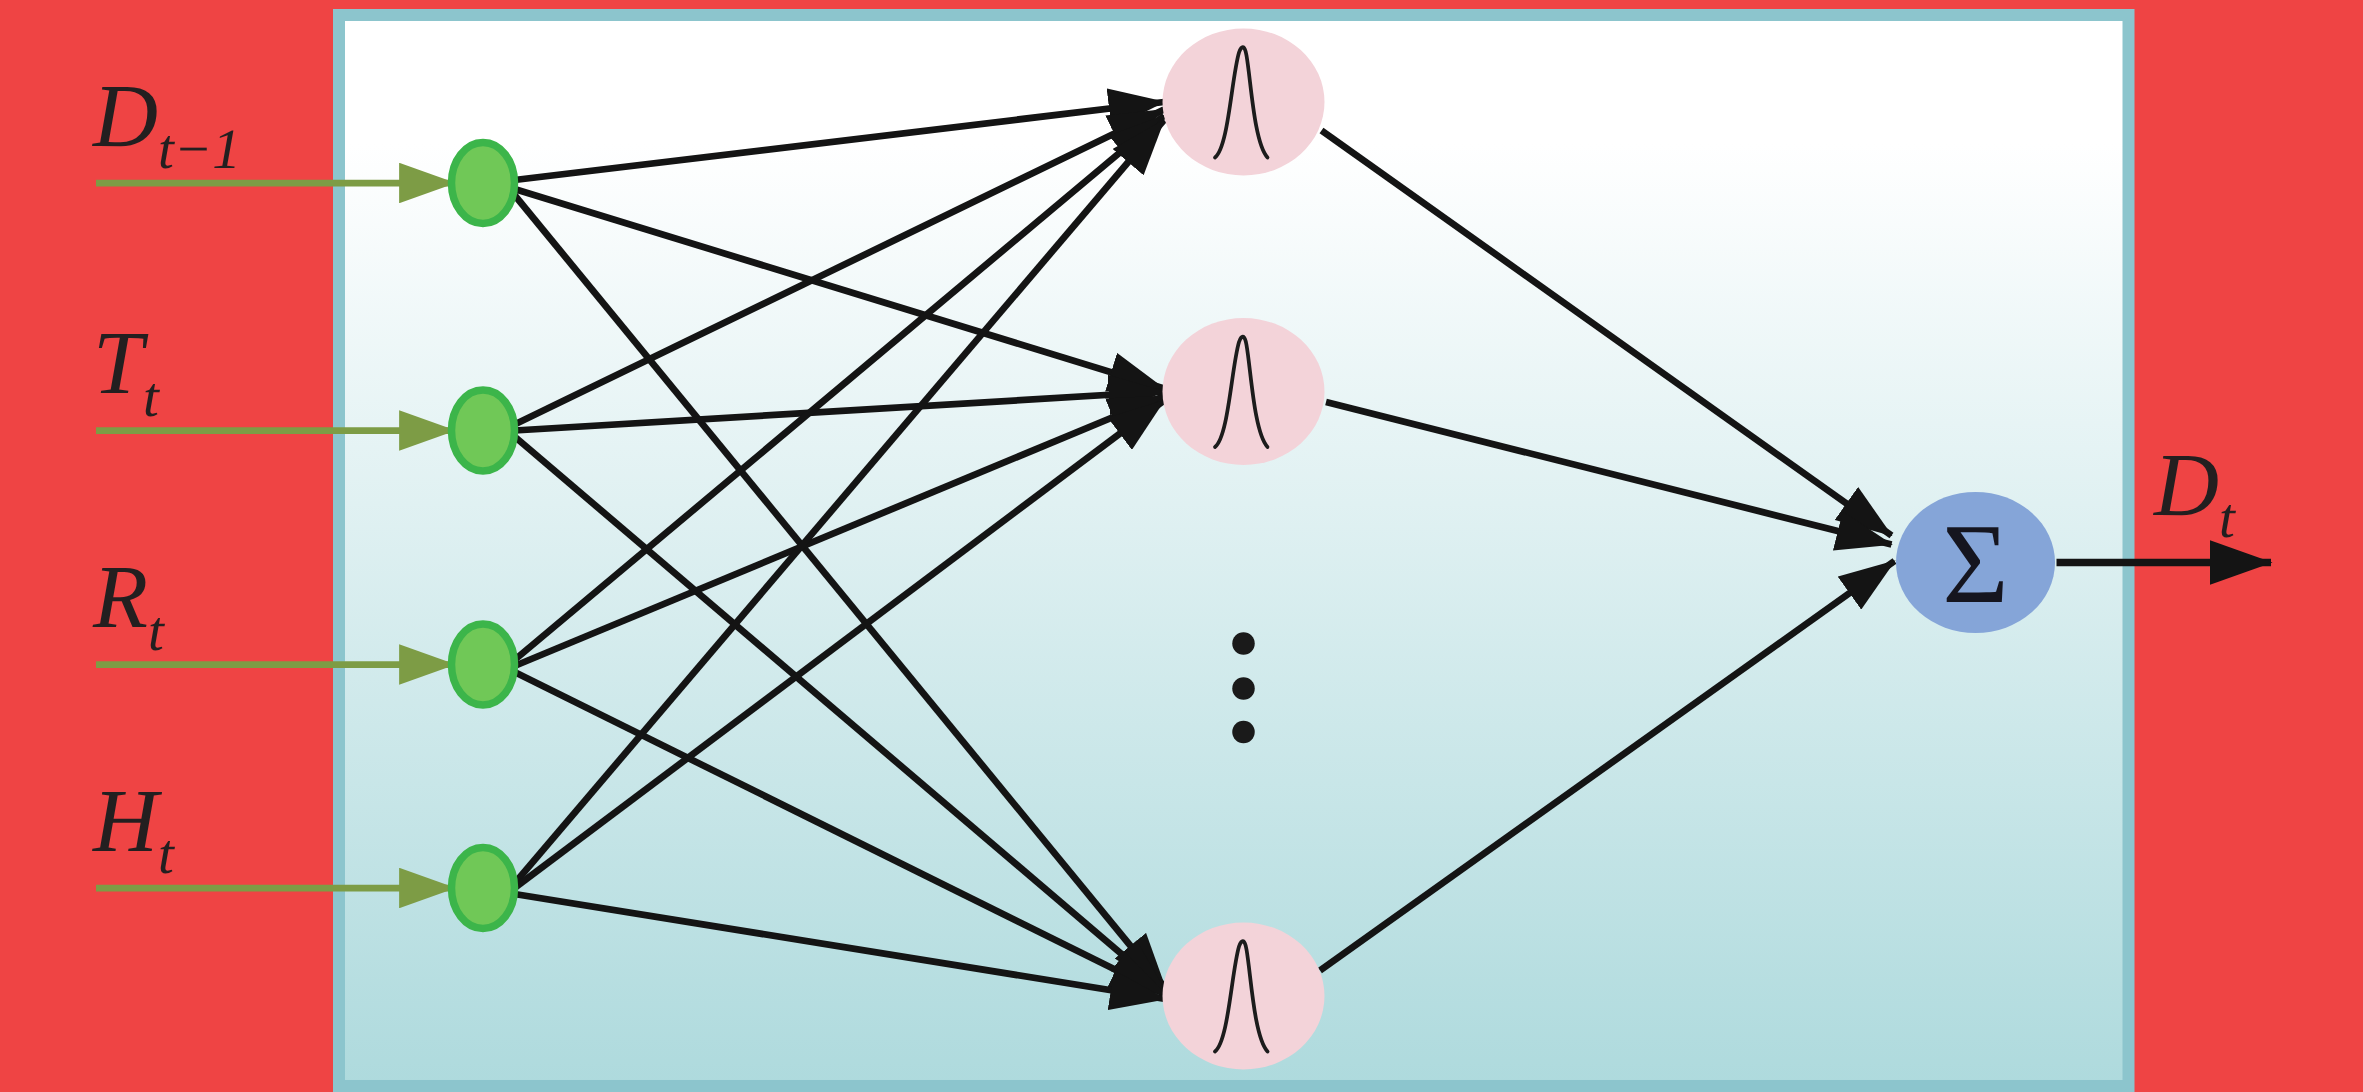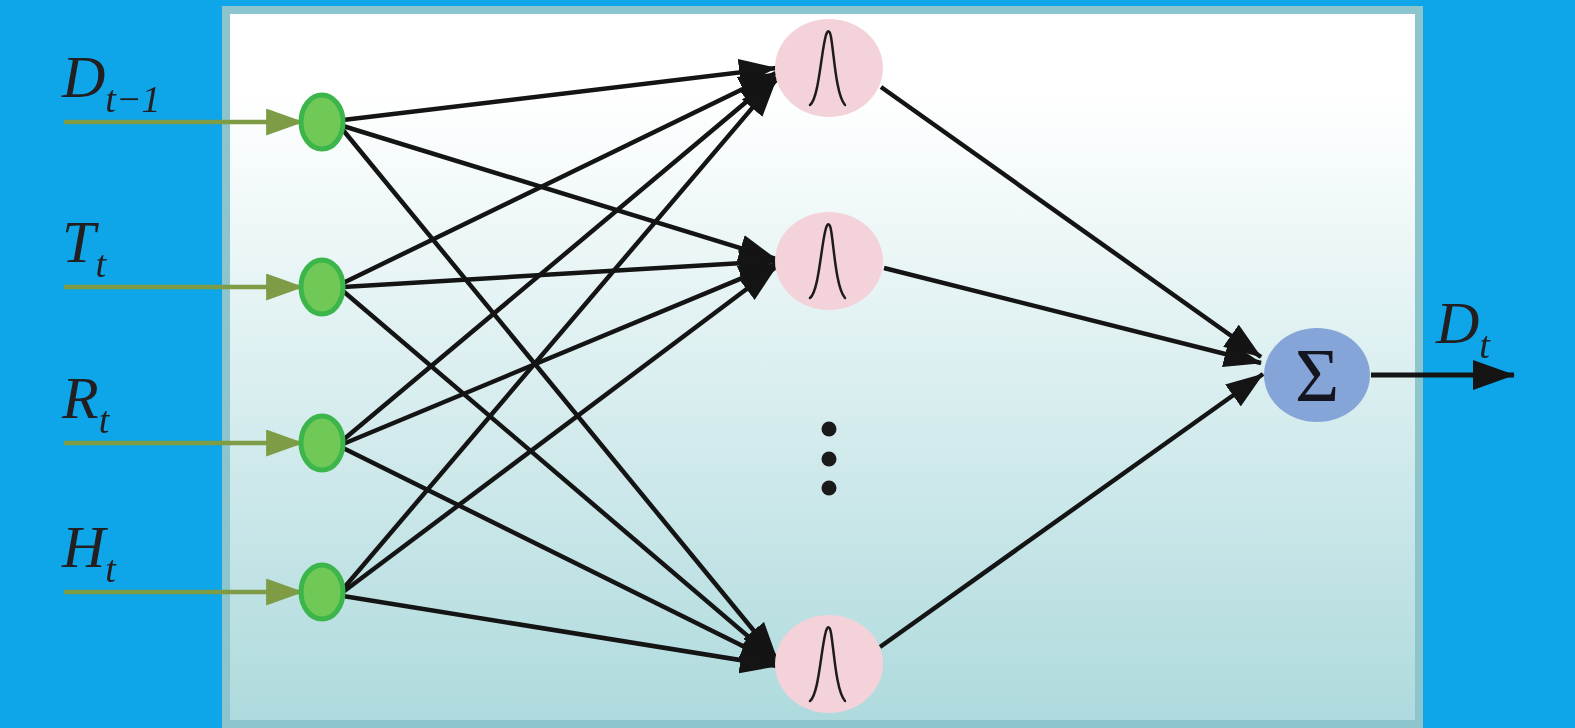--- a/index.html
+++ b/index.html
@@ -1,20 +1,20 @@
 <!DOCTYPE html>
 <html><head>
 <meta charset="utf-8">
 <style>
   html, body { margin: 0; padding: 0; background: #ffffff; }
   .canvas {
     position: relative;
     width: 1575px;
     height: 728px;
-    background: #0ea5e9;
+    background: #ef4444;
     overflow: hidden;
     font-family: "Liberation Serif", "DejaVu Serif", serif;
   }
   svg { position: absolute; left: 0; top: 0; }
   .lbl {
     font-family: "Liberation Serif", "DejaVu Serif", serif;
     font-style: italic;
     fill: #231f20;
   }
   .lbl-base { font-size: 60px; }

